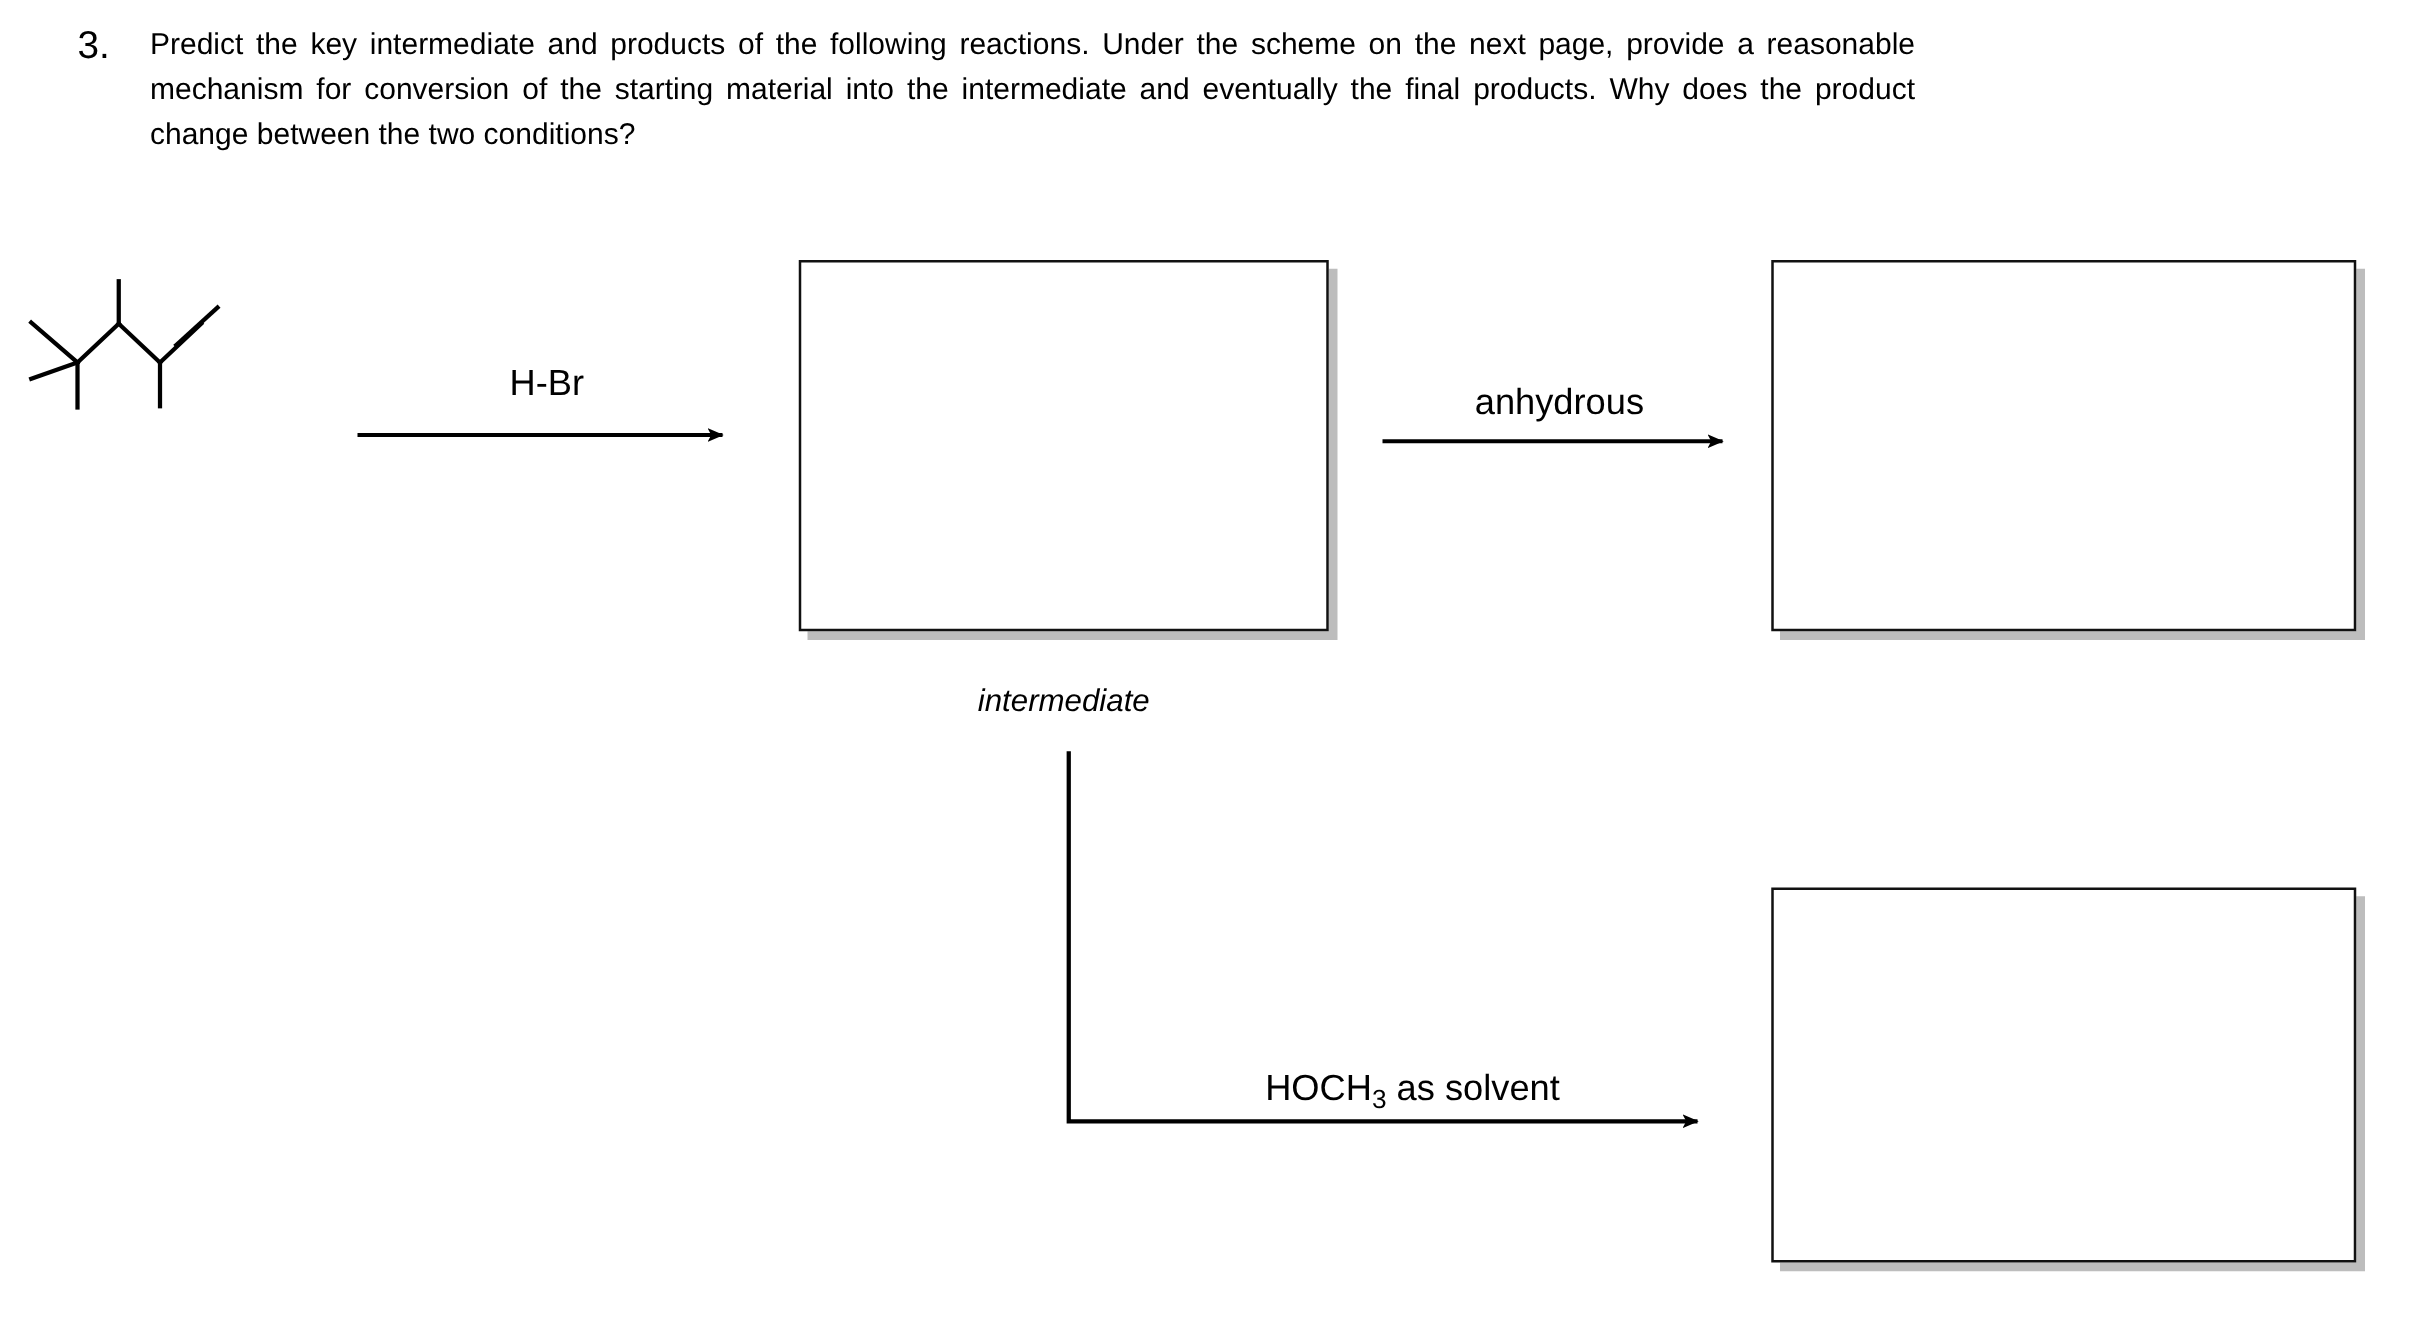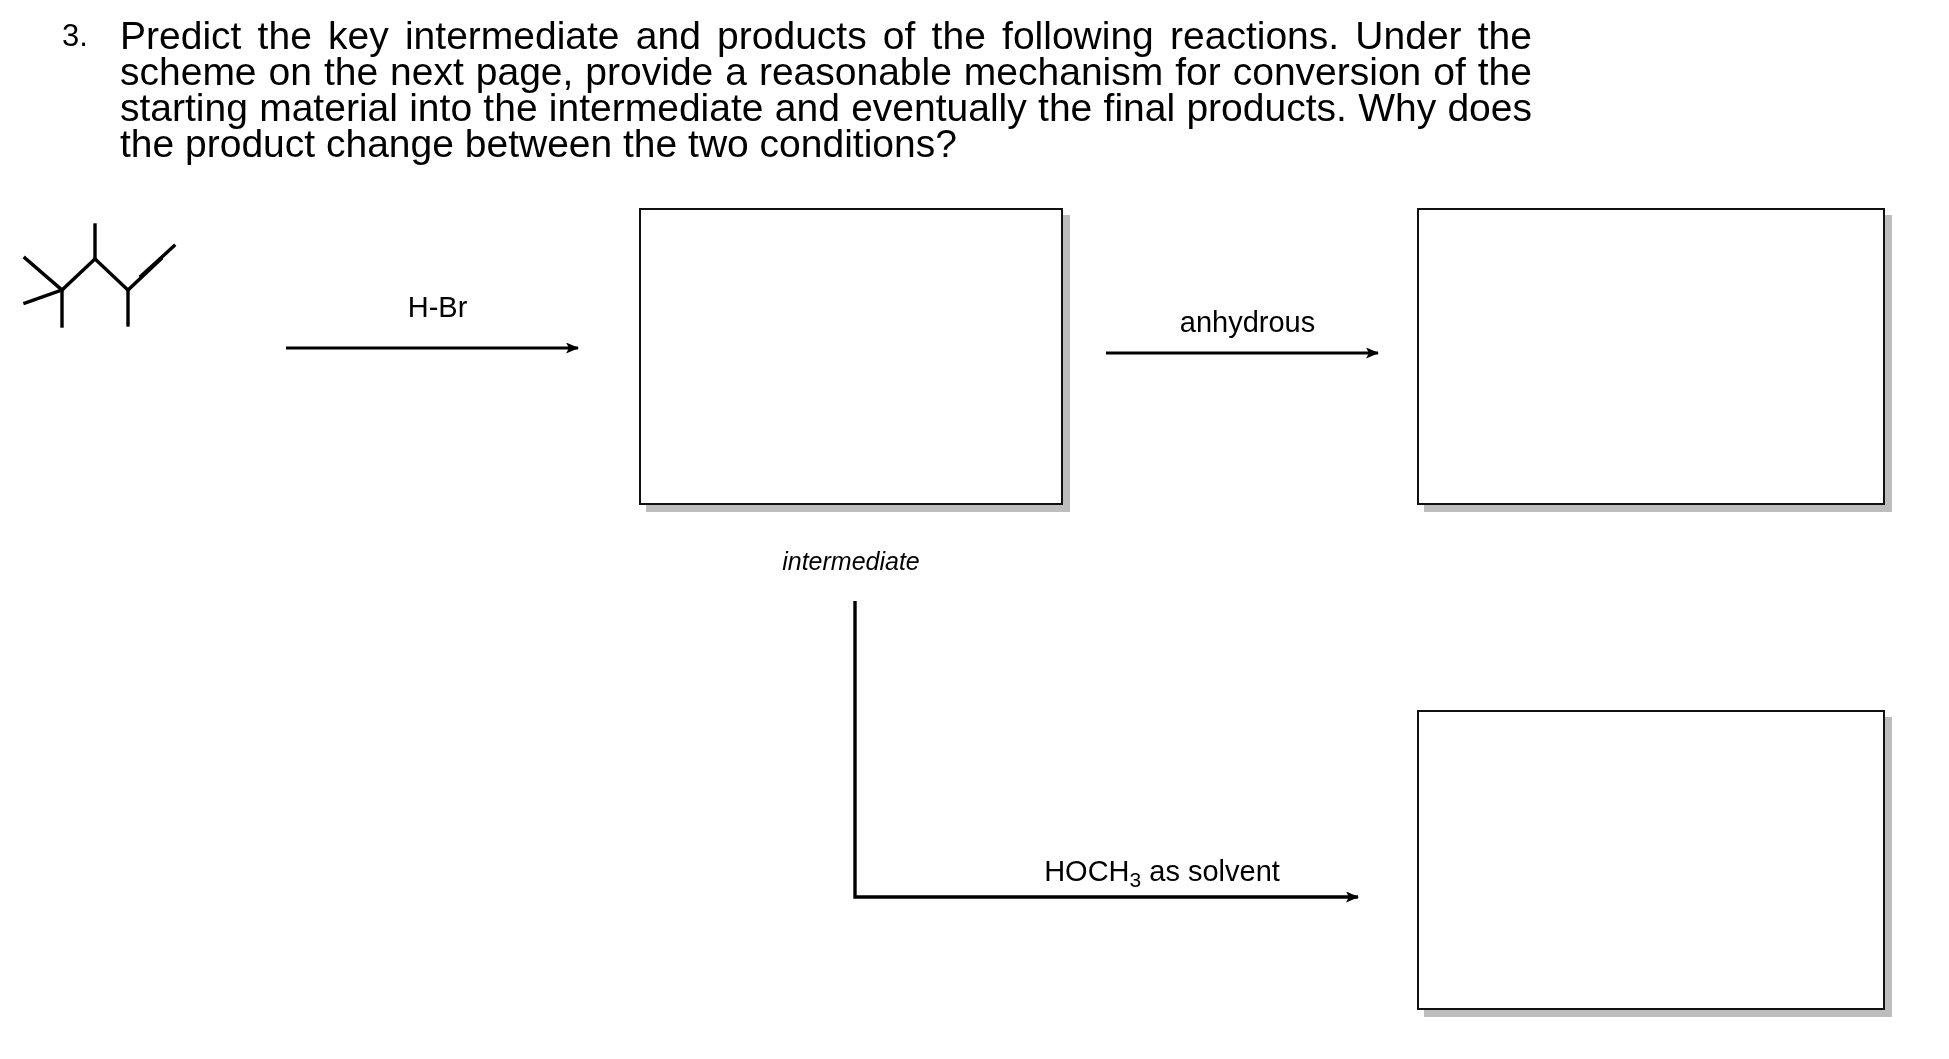--- a/index.html
+++ b/index.html
@@ -30,21 +30,21 @@
   }
   .q-number {
     width: 58px;
     flex: 0 0 58px;
     font-size: 31px;
     line-height: 36px;
     color: #000;
   }
   .q-text {
     flex: 1 1 auto;
-    font-size: 39px;
+    font-size: 24px;
     line-height: 36px;
     text-align: justify;
     text-justify: inter-word;
     color: #000;
   }
   .q-text .last-line {
     text-align: left;
   }
 
   
@@ -109,21 +109,21 @@
   <div class="box-caption" style="left:639px; top:547px; width:424px;">intermediate</div>
 
   <div class="answer-box" style="left:1417px; top:208px; width:468px; height:297px;"></div>
 
   <div class="answer-box" style="left:1417px; top:710px; width:468px; height:300px;"></div>
 
   <div class="arrow-label" style="left:1105px; top:306px; width:285px;">anhydrous</div>
 
   <div class="arrow-label" style="left:285px; top:291px; width:305px;">H-Br</div>
 
-  <div class="arrow-label" style="left:922px; top:855px; width:480px; text-align:center;"><span>HOCH</span><sub>3</sub><span> as solvent</span></div>
+  <div class="arrow-label" style="left:890px; top:855px; width:480px; text-align:center;"><span>HOCH</span><sub>3</sub><span> as solvent</span></div>
 
   <svg class="vector-layer" viewBox="0 0 1949 1059">
 
     <defs>
       <marker id="arrowhead" markerWidth="13" markerHeight="11" refX="12" refY="5.5" orient="auto" markerUnits="userSpaceOnUse">
         <path d="M0,0 L13,5.5 L0,11 L3,5.5 Z" fill="#000000"></path>
       </marker>
     </defs>
 
     <g stroke="#000000" stroke-width="3.4" stroke-linecap="square" fill="none">

